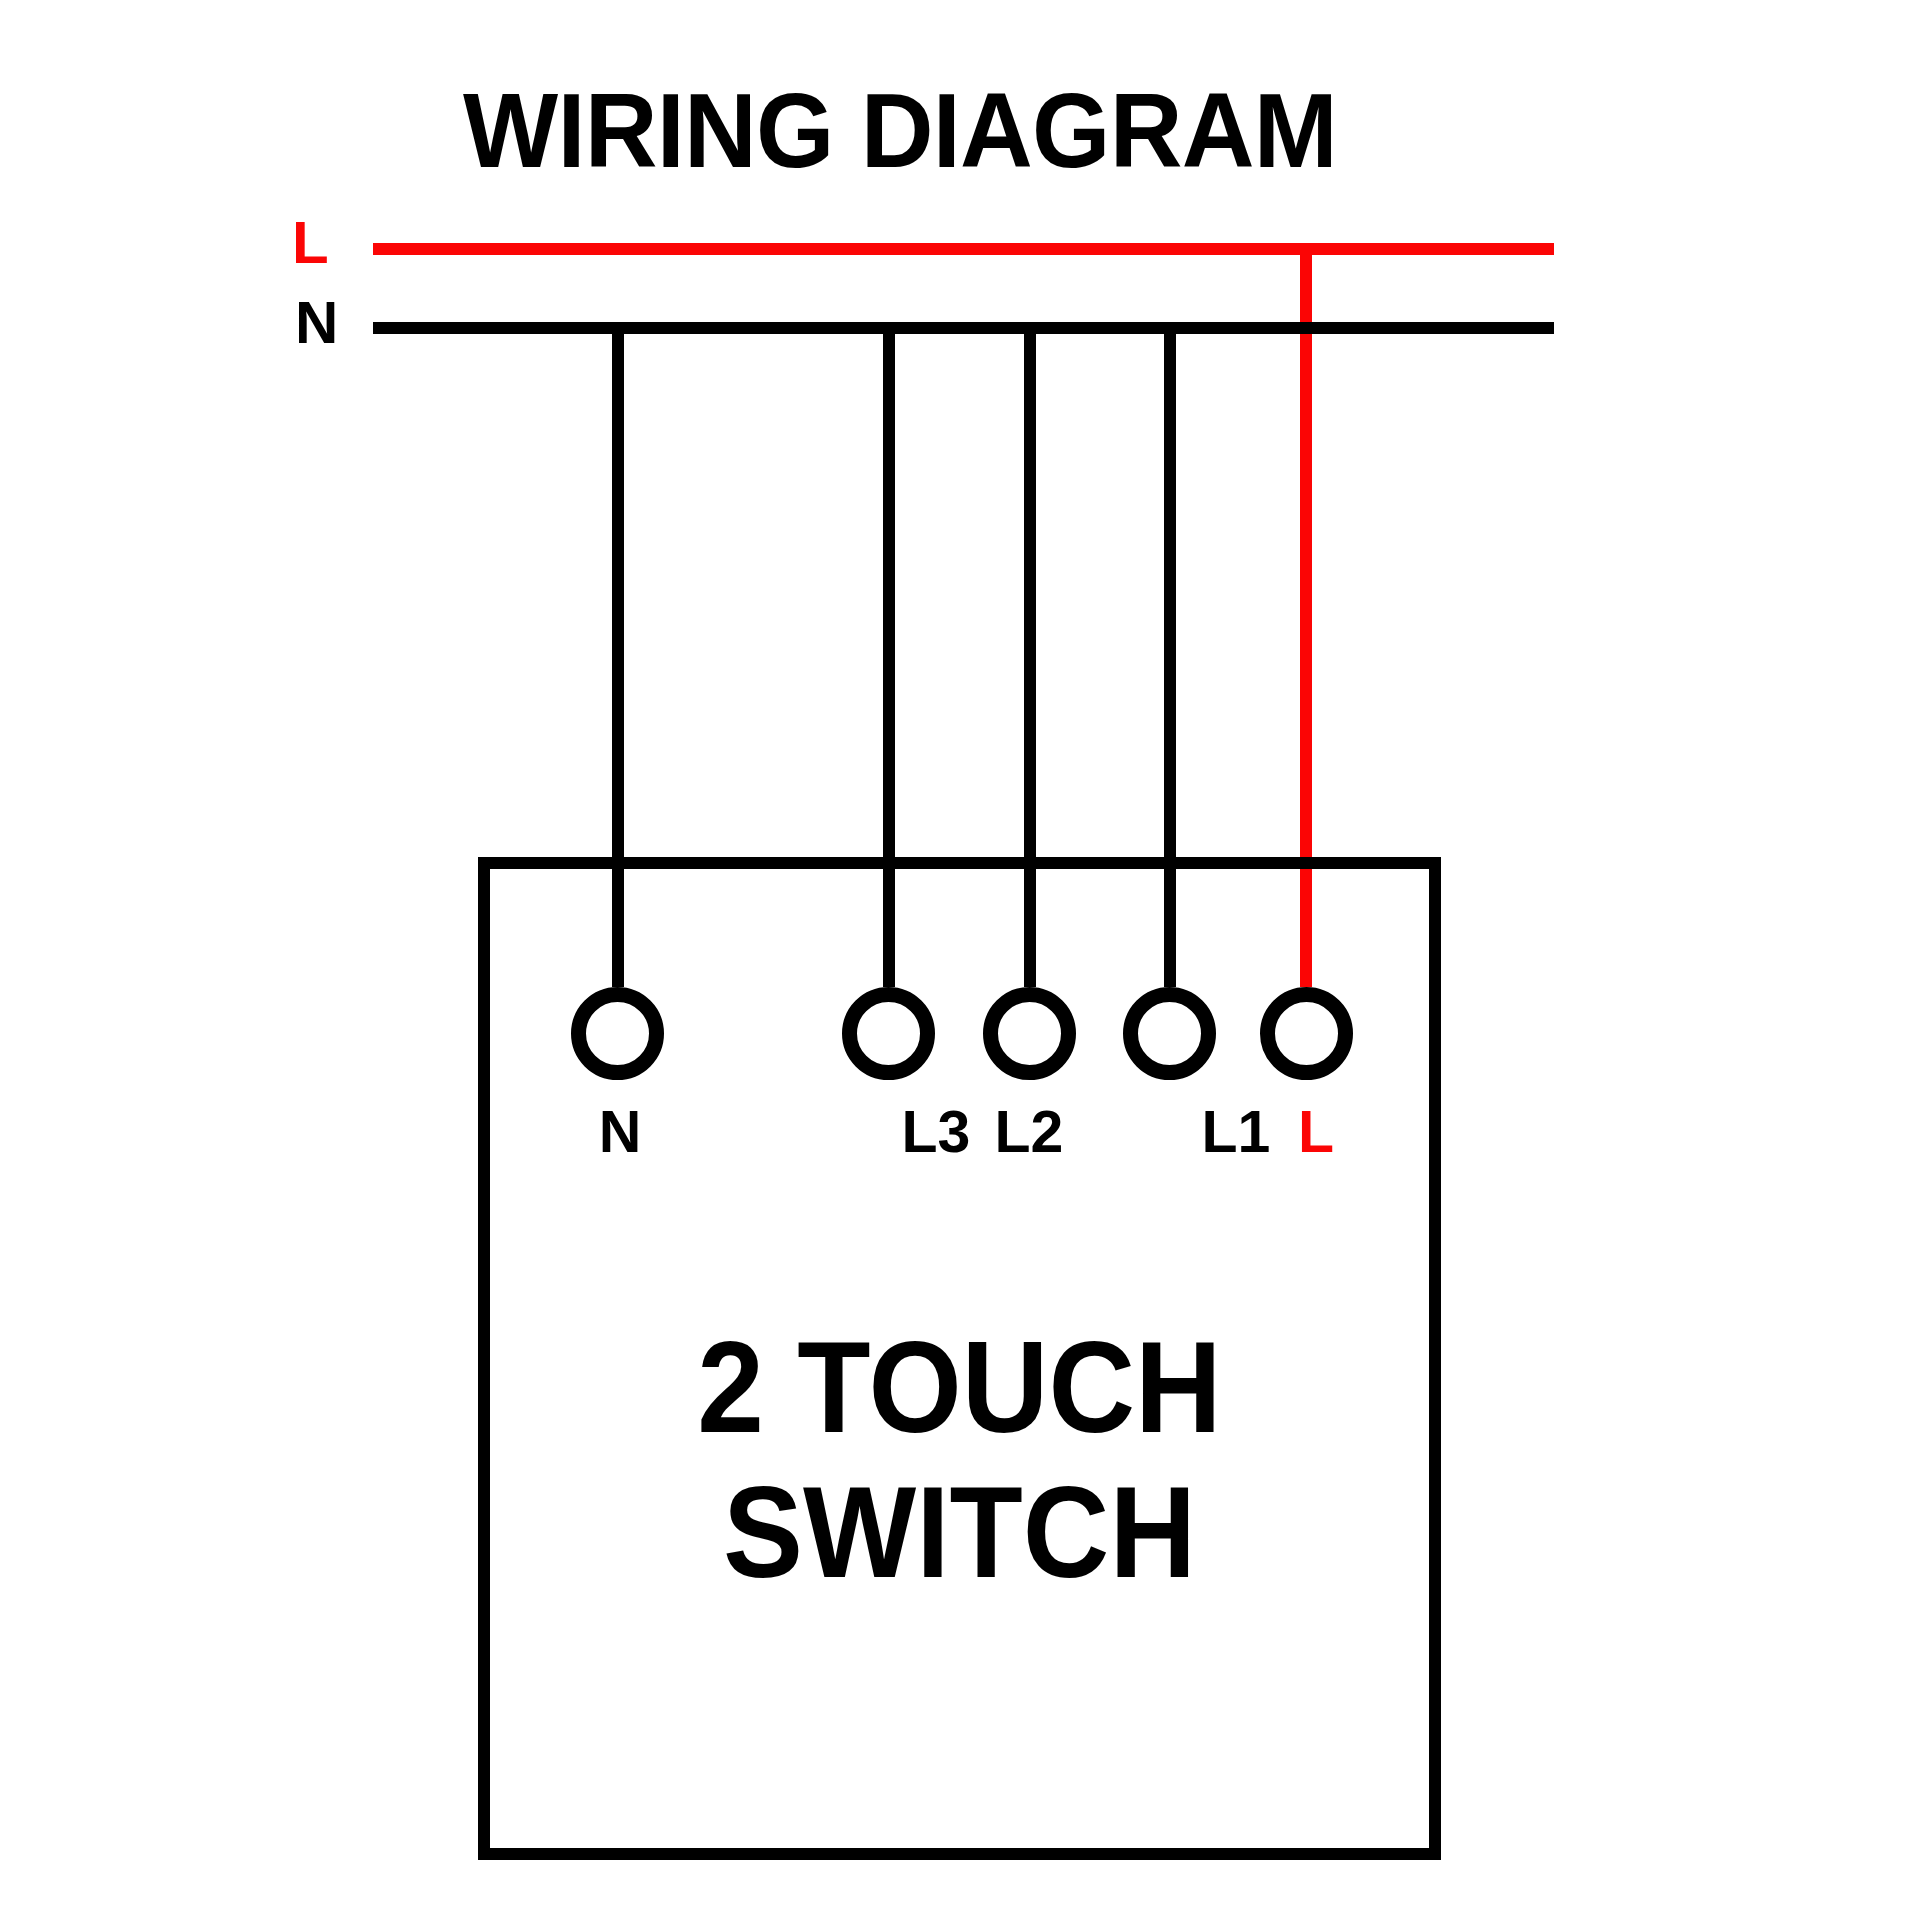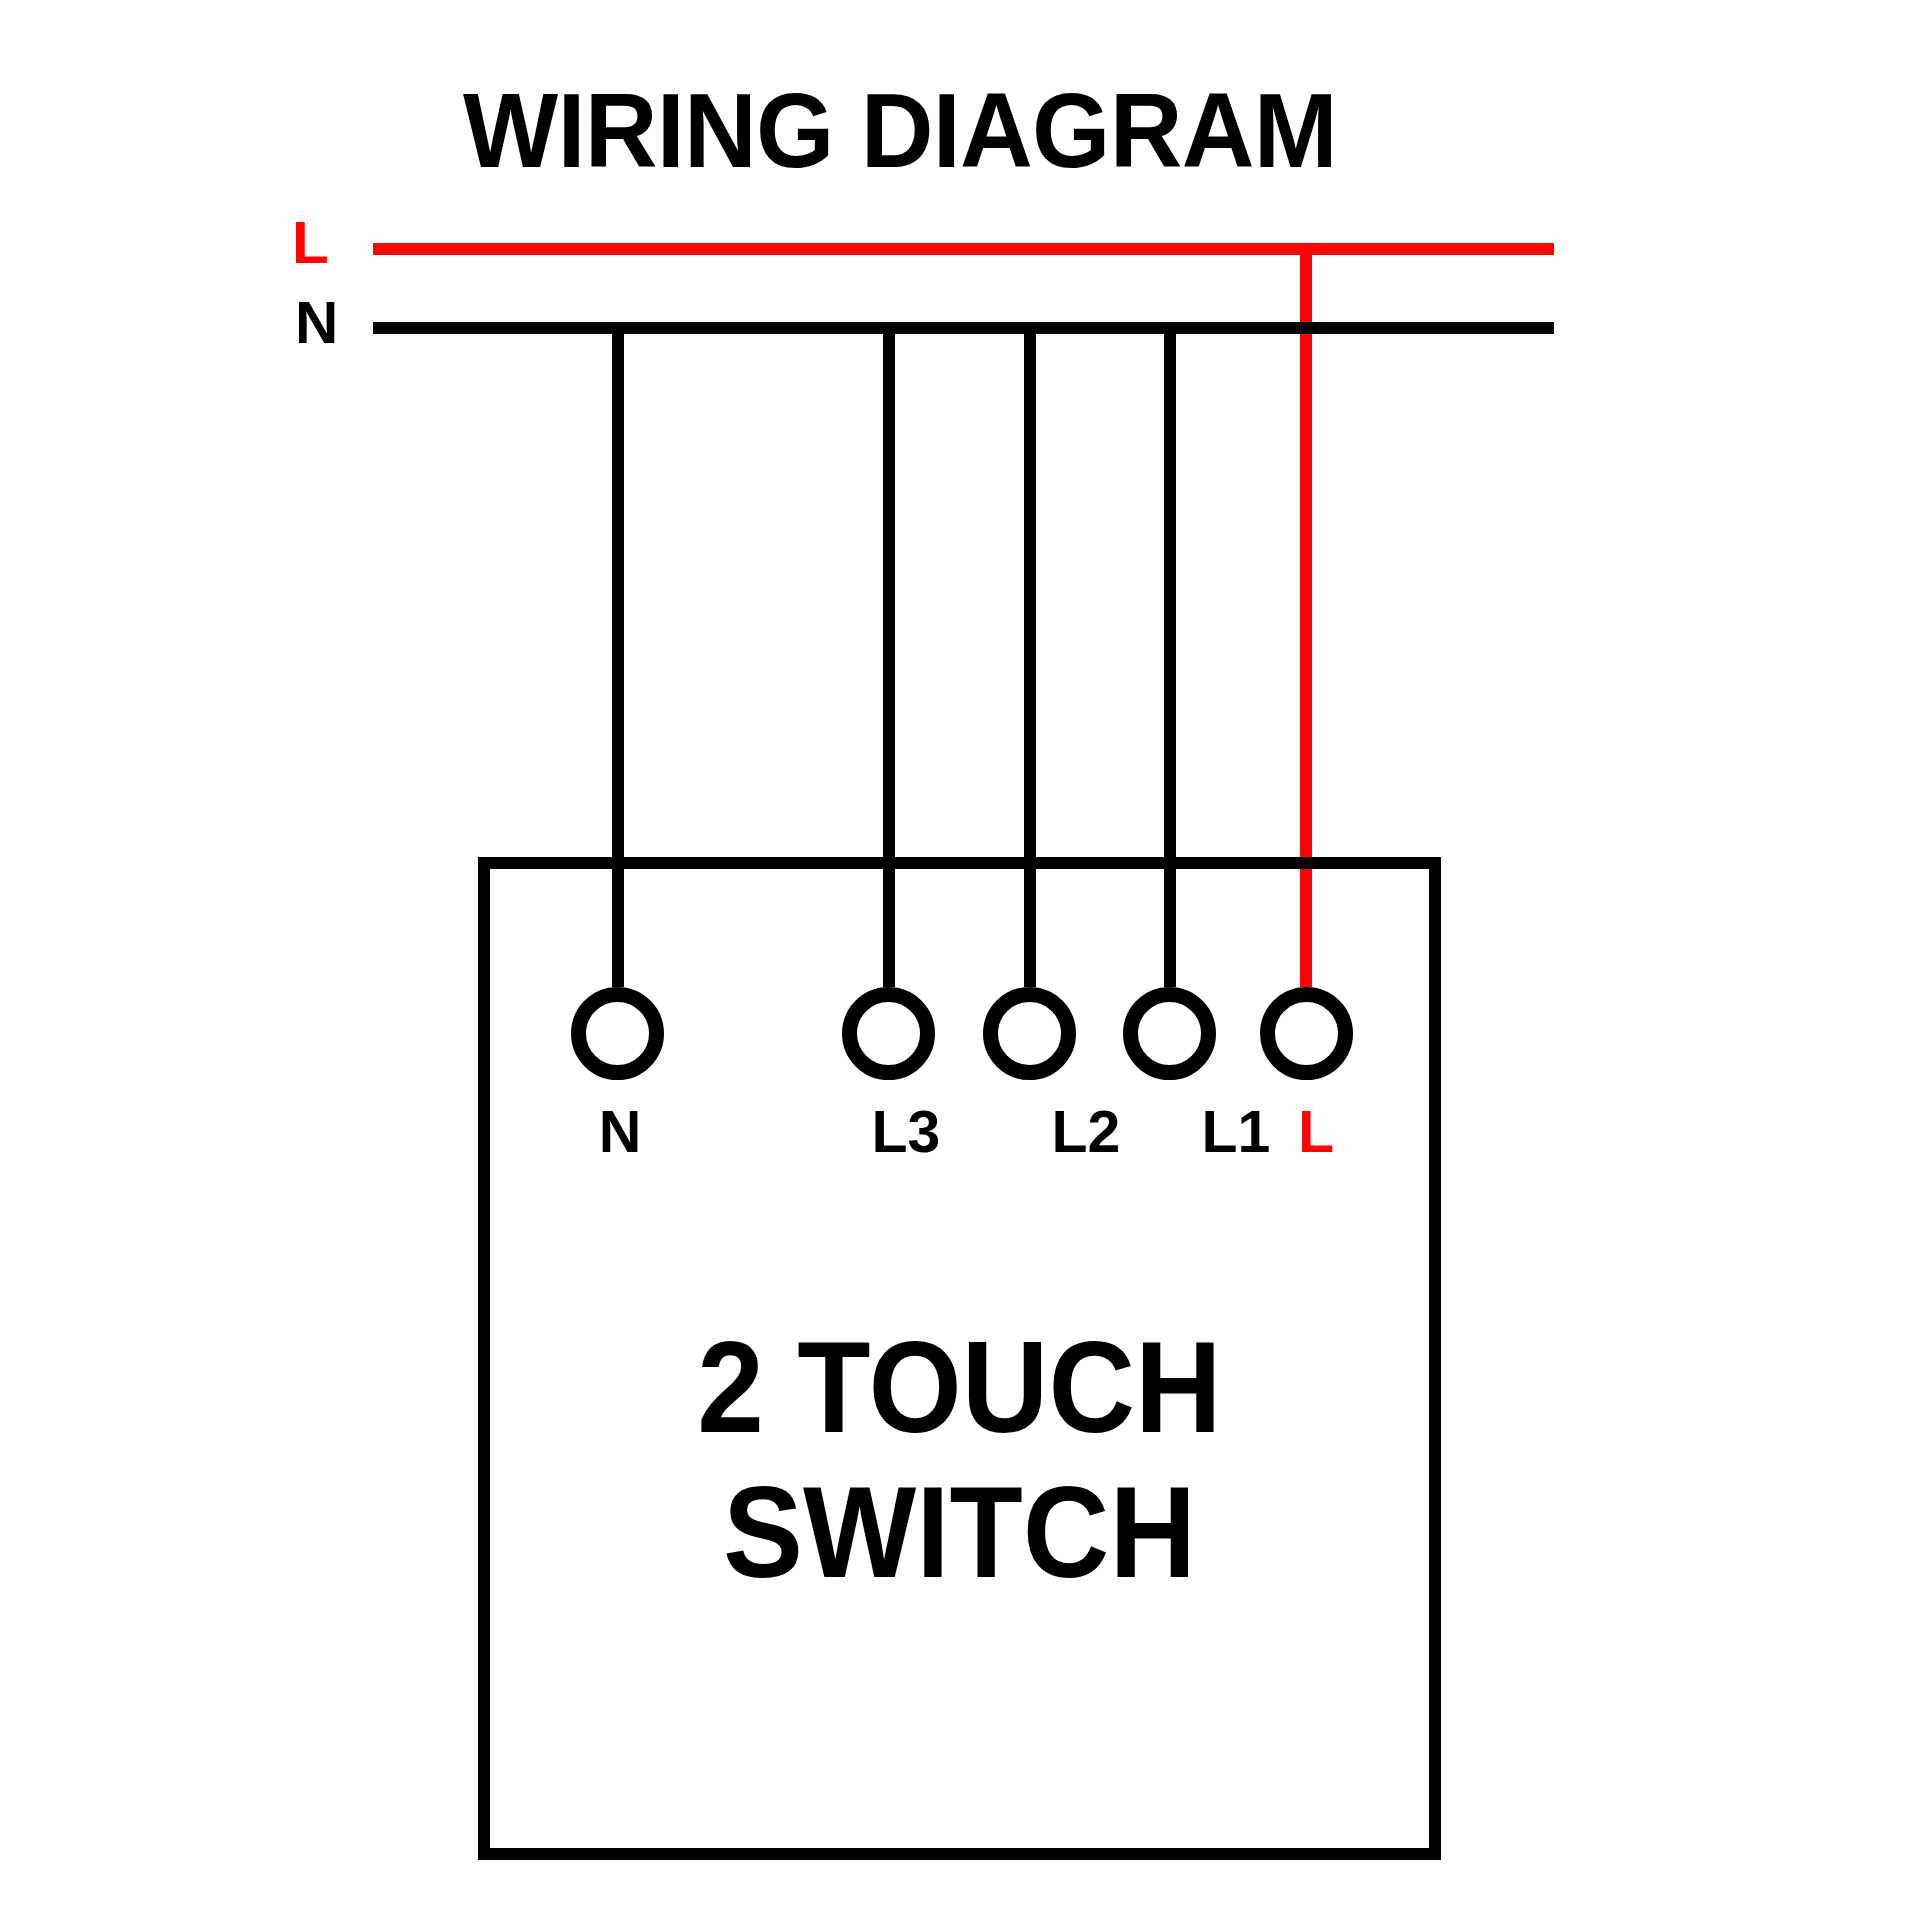--- a/index.html
+++ b/index.html
@@ -85,22 +85,22 @@
     top: 1103px;
     transform: translateX(-50%);
     font-size: 59px;
     line-height: 1;
     font-weight: bold;
     color: #000000;
     white-space: nowrap;
     z-index: 6;
   }
   .terminal-label.t-n  { left: 620px;  }
-  .terminal-label.t-l3 { left: 906px; }
-  .terminal-label.t-l2 { left: 1086px; }
+  .terminal-label.t-l3 { left: 936px; }
+  .terminal-label.t-l2 { left: 1029px; }
   .terminal-label.t-l1 { left: 1236px; }
   .terminal-label.t-l  { left: 1316px; color: #fb0505; }
 
   .device-name {
     left: 478px;
     width: 963px;
     text-align: center;
     font-size: 129px;
     line-height: 1;
     font-weight: bold;

